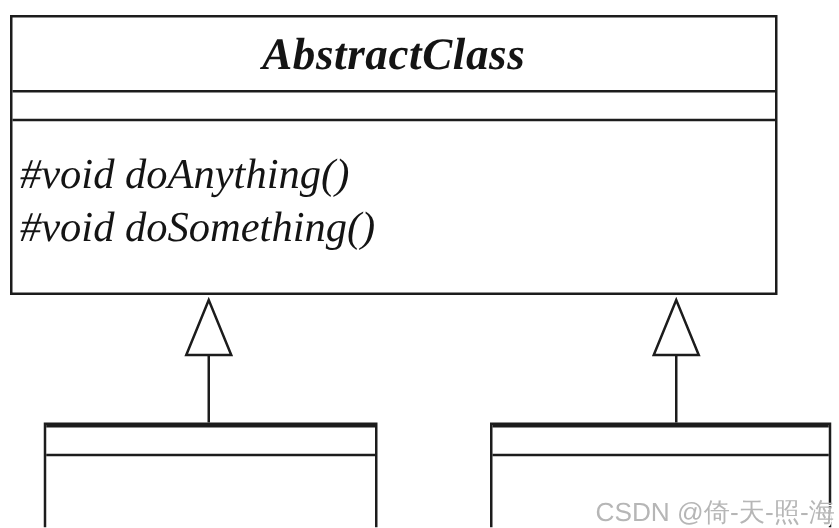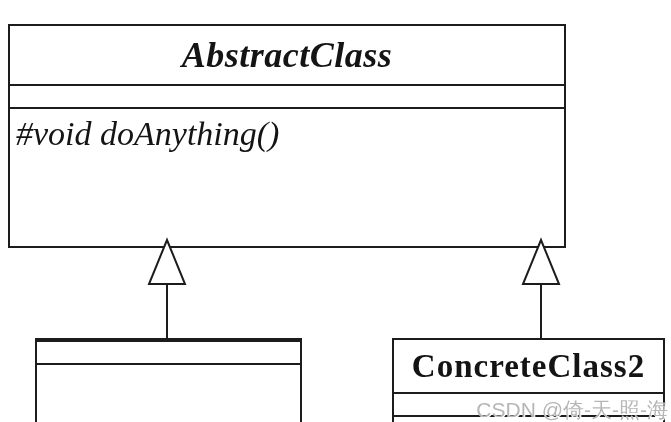--- a/index.html
+++ b/index.html
@@ -29,30 +29,30 @@
     white-space: nowrap;
   }
   .class-box .attr-compartment {
     flex: 0 0 auto;
     border-top: 2px solid #1c1c1c;
   }
   .class-box .method-compartment {
     flex: 1 1 auto;
     border-top: 2px solid #1c1c1c;
   }
-  #abstract-box { left: 8px; top: 24px; width: 558px; height: 224px; }
+  #abstract-box { left: 8px; top: 12px; width: 614px; height: 224px; }
   #abstract-box .name-compartment {
     height: 58px;
     font-size: 36px;
     font-style: italic;
     letter-spacing: 0.5px;
   }
   #abstract-box .attr-compartment { height: 21px; }
   #abstract-box .method-compartment {
-    padding: 3px 0 0 6px;
+    padding: 21px 0 0 6px;
     font-size: 34px;
     line-height: 43px;
     white-space: nowrap;
   }
   .method-line { display: block; }
   .method-line.abstract { font-style: italic; }
   .concrete-box { top: 338px; height: 120px; }
   #concrete-box-1 { left: 35px;  width: 267px; }
   #concrete-box-2 { left: 392px; width: 273px; }
   .concrete-box .name-compartment {
@@ -78,39 +78,39 @@
 </head>
 <body>
 
 <div id="stage">
 
   <div id="abstract-box" class="class-box">
     <div class="name-compartment">AbstractClass</div>
     <div class="attr-compartment"></div>
     <div class="method-compartment">
       <span class="method-line abstract">#void doAnything()</span>
+      <span class="method-line abstract">#void doSomething()</span>
     </div>
   </div>
 
   <svg id="connector-1" class="connector" viewBox="0 0 44 104">
     <line x1="22" y1="46" x2="22" y2="104" stroke="#1c1c1c" stroke-width="2"></line>
     <polygon points="22,3 4,47 40,47" fill="#ffffff" stroke="#1c1c1c" stroke-width="2"></polygon>
   </svg>
 
   <svg id="connector-2" class="connector" viewBox="0 0 44 104">
     <line x1="22" y1="46" x2="22" y2="104" stroke="#1c1c1c" stroke-width="2"></line>
     <polygon points="22,3 4,47 40,47" fill="#ffffff" stroke="#1c1c1c" stroke-width="2"></polygon>
   </svg>
 
   <div id="concrete-box-1" class="class-box concrete-box">
     <div class="attr-compartment"></div>
     <div class="method-compartment"></div>
   </div>
 
   <div id="concrete-box-2" class="class-box concrete-box">
-    <div class="name-compartment">ConcreteClass2</div>
     <div class="attr-compartment"></div>
     <div class="method-compartment"></div>
   </div>
 
   <div id="watermark">CSDN @倚-天-照-海</div>
 
 </div>
 
 </body></html>

